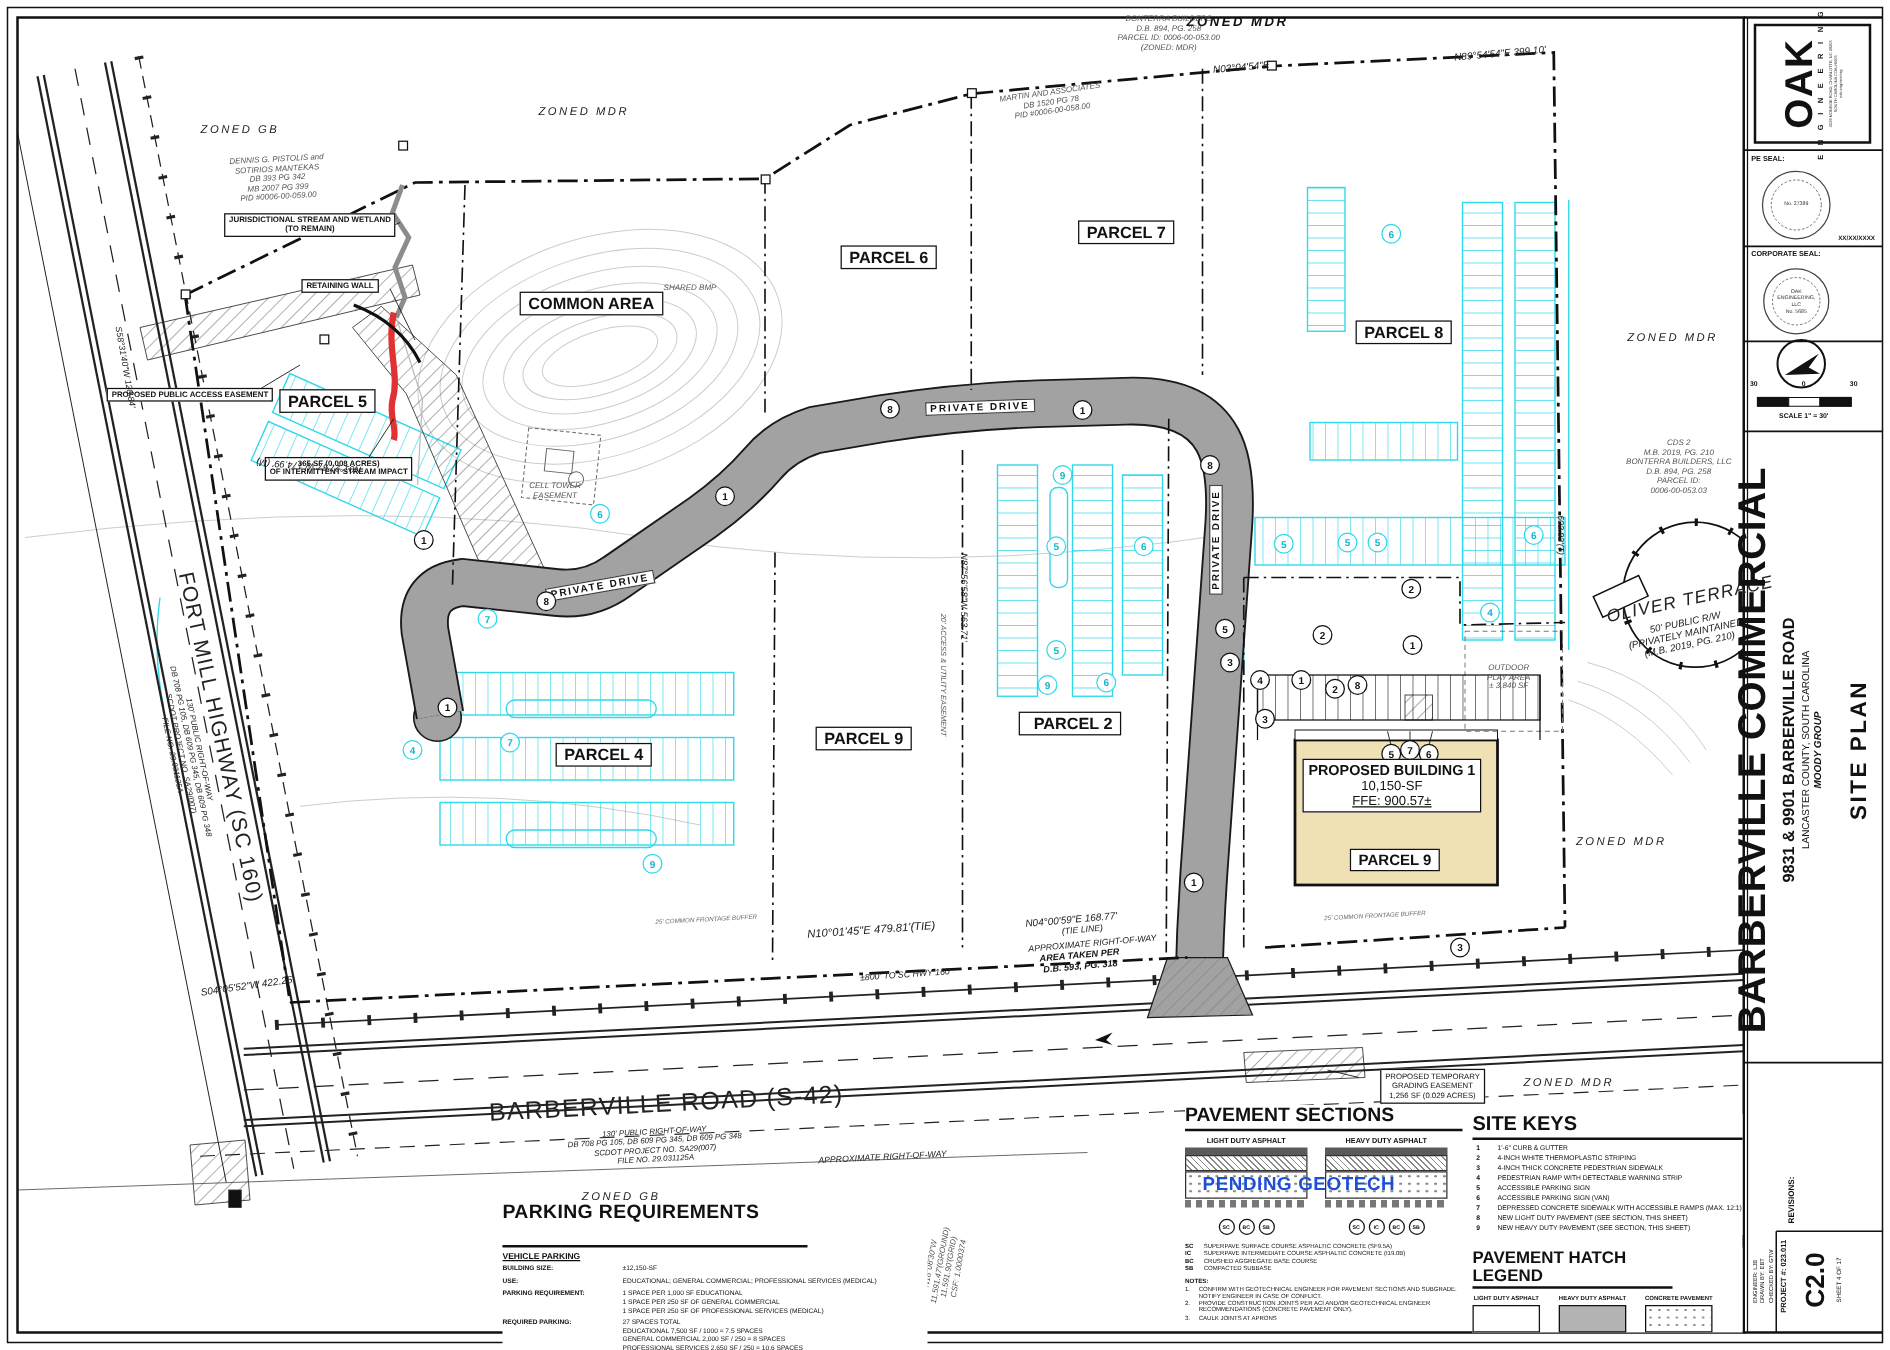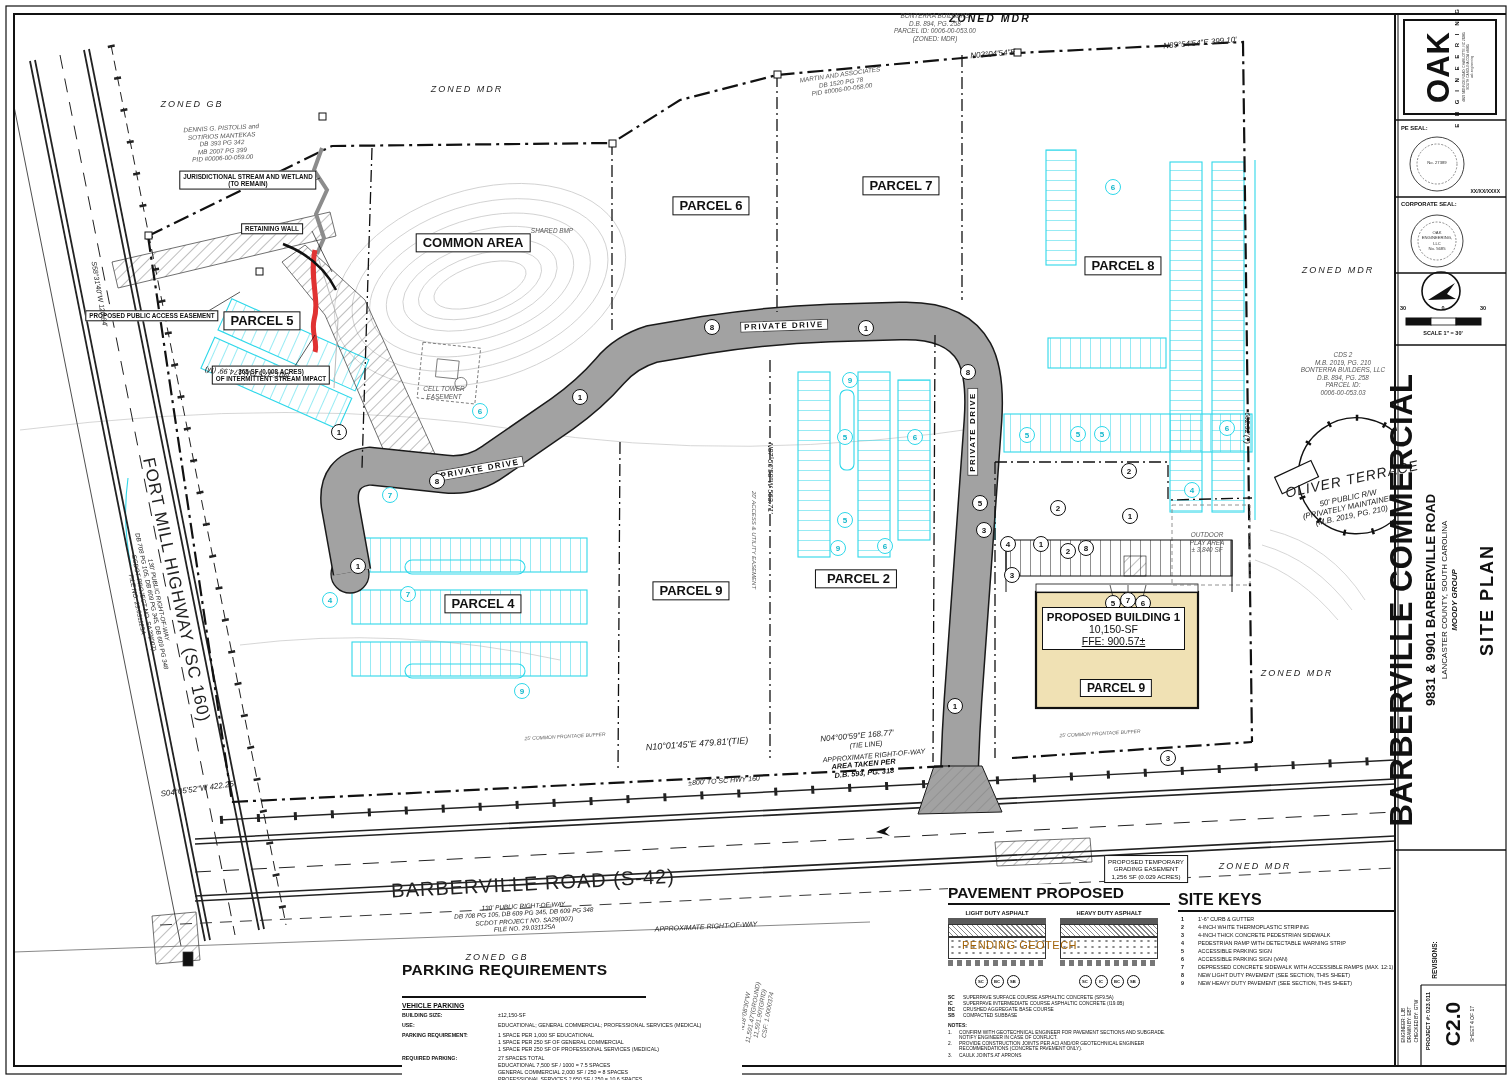--- a/index.html
+++ b/index.html
@@ -48,21 +48,21 @@
   .pvrow{display:flex;gap:14px;position:relative;}
   .pvsec{width:98px;}
   .pvcap{font-size:5.8px;font-weight:bold;text-align:center;margin:1px 0 2px 0;}
   .lay1{height:6px;background:#5a5a5a;}
   .lay2{height:11px;border:.5px solid #333;background:repeating-linear-gradient(45deg,#fff 0 2.5px,#888 2.5px 3.5px);}
   .lay3{height:20px;border:.5px solid #333;background-color:#fff;background-image:radial-gradient(#888 1px,transparent 1.4px);background-size:7px 6px;}
   .lay4{height:6px;margin-top:1px;background:repeating-linear-gradient(90deg,#777 0 5px,transparent 5px 9px);}
   .bubbles{display:flex;justify-content:center;gap:3px;margin-top:9px;}
   .bub{width:11px;height:11px;border:1px solid #111;border-radius:50%;font-size:4.2px;font-weight:bold;
        display:flex;align-items:center;justify-content:center;background:#fff;}
-  #geotech{position:absolute;left:14px;top:30px;font-size:11px;font-weight:normal;color:#a16207;letter-spacing:.5px;z-index:3;}
+  #geotech{position:absolute;left:14px;top:30px;font-size:15px;font-weight:bold;color:#1d4ed8;letter-spacing:.5px;z-index:3;}
   .mats{margin-top:7px;}
   .mrow{display:flex;font-size:4.8px;margin-bottom:1px;}
   .mcode{width:15px;font-weight:bold;flex:none;}
   .notes-label{font-size:5px;font-weight:bold;margin-top:4px;}
   .nrow{display:flex;font-size:4.8px;margin:1.5px 0;}
   .nnum{width:11px;flex:none;}
   #sitekeys{left:1178px;top:891px;width:216px;}
   .sktitle{font-size:16px;font-weight:bold;border-bottom:2.5px solid #111;padding-bottom:1px;margin-bottom:4px;}
   .skrow{display:flex;font-size:5.4px;margin-bottom:2px;}
   .sknum{width:17px;font-weight:bold;flex:none;padding-left:3px;}
@@ -601,21 +601,21 @@
         <div class="prow">
           <div class="plab">PROVIDED PARKING:</div>
           <div class="pval">
             <div>29 SPACES (INCLUDING 2 ACCESSIBLE SPACES)</div>
           </div>
         </div>
       </div>
 </div>
 
 <div class="panel" id="pavement">
-  <div class="pvtitle">PAVEMENT PROPOSED</div>
+  <div class="pvtitle">PAVEMENT SECTIONS</div>
   <div class="pvrow">
     <div class="pvsec">
       <div class="pvcap">LIGHT DUTY ASPHALT</div>
       <div class="lay1"></div>
           <div class="lay2"></div>
           <div class="lay3"></div>
           <div class="lay4"></div>
       <div class="bubbles" id="bubL">
             <div class="bub">SC</div>
             <div class="bub">BC</div>
@@ -707,20 +707,37 @@
           <div class="sknum">8</div>
           <div>NEW LIGHT DUTY PAVEMENT (SEE SECTION, THIS SHEET)</div>
         </div>
         <div class="skrow">
           <div class="sknum">9</div>
           <div>NEW HEAVY DUTY PAVEMENT (SEE SECTION, THIS SHEET)</div>
         </div>
       </div>
 </div>
 
+<div class="panel" id="hatchlegend">
+  <div class="hltitle">PAVEMENT HATCH LEGEND</div>
+  <div class="chips" id="chips">
+        <div class="chipw">
+          <div class="chipcap">LIGHT DUTY ASPHALT</div>
+          <div class="chip light"></div>
+        </div>
+        <div class="chipw">
+          <div class="chipcap">HEAVY DUTY ASPHALT</div>
+          <div class="chip heavy"></div>
+        </div>
+        <div class="chipw">
+          <div class="chipcap">CONCRETE PAVEMENT</div>
+          <div class="chip conc"></div>
+        </div>
+      </div>
+</div>
 
 <div class="tb rot" id="logo">
   <div class="word">OAK</div>
   <div class="sub">E N G I N E E R I N G</div>
   <div class="addr">
     <div>4029 MONROE ROAD, CHARLOTTE, NC 28205</div>
     <div>SOUTH CAROLINA COA #6605</div>
     <div>oak.engineering</div>
   </div>
 </div>

